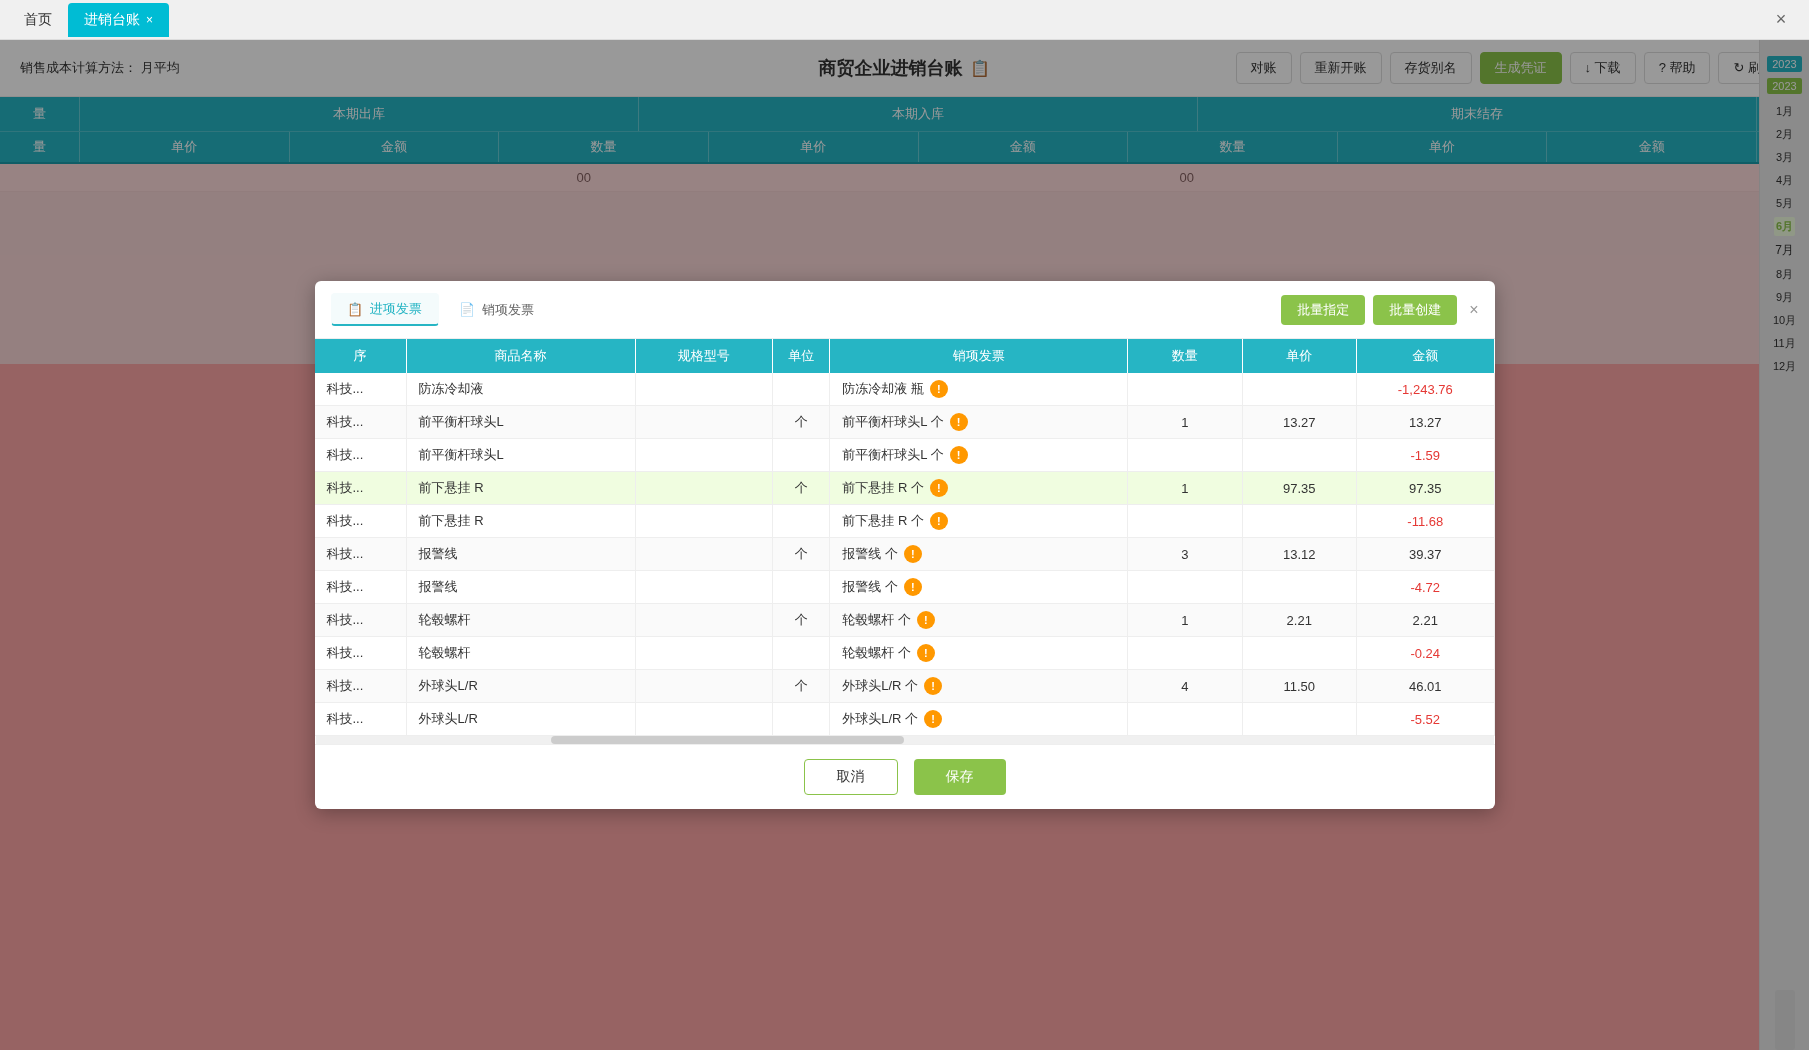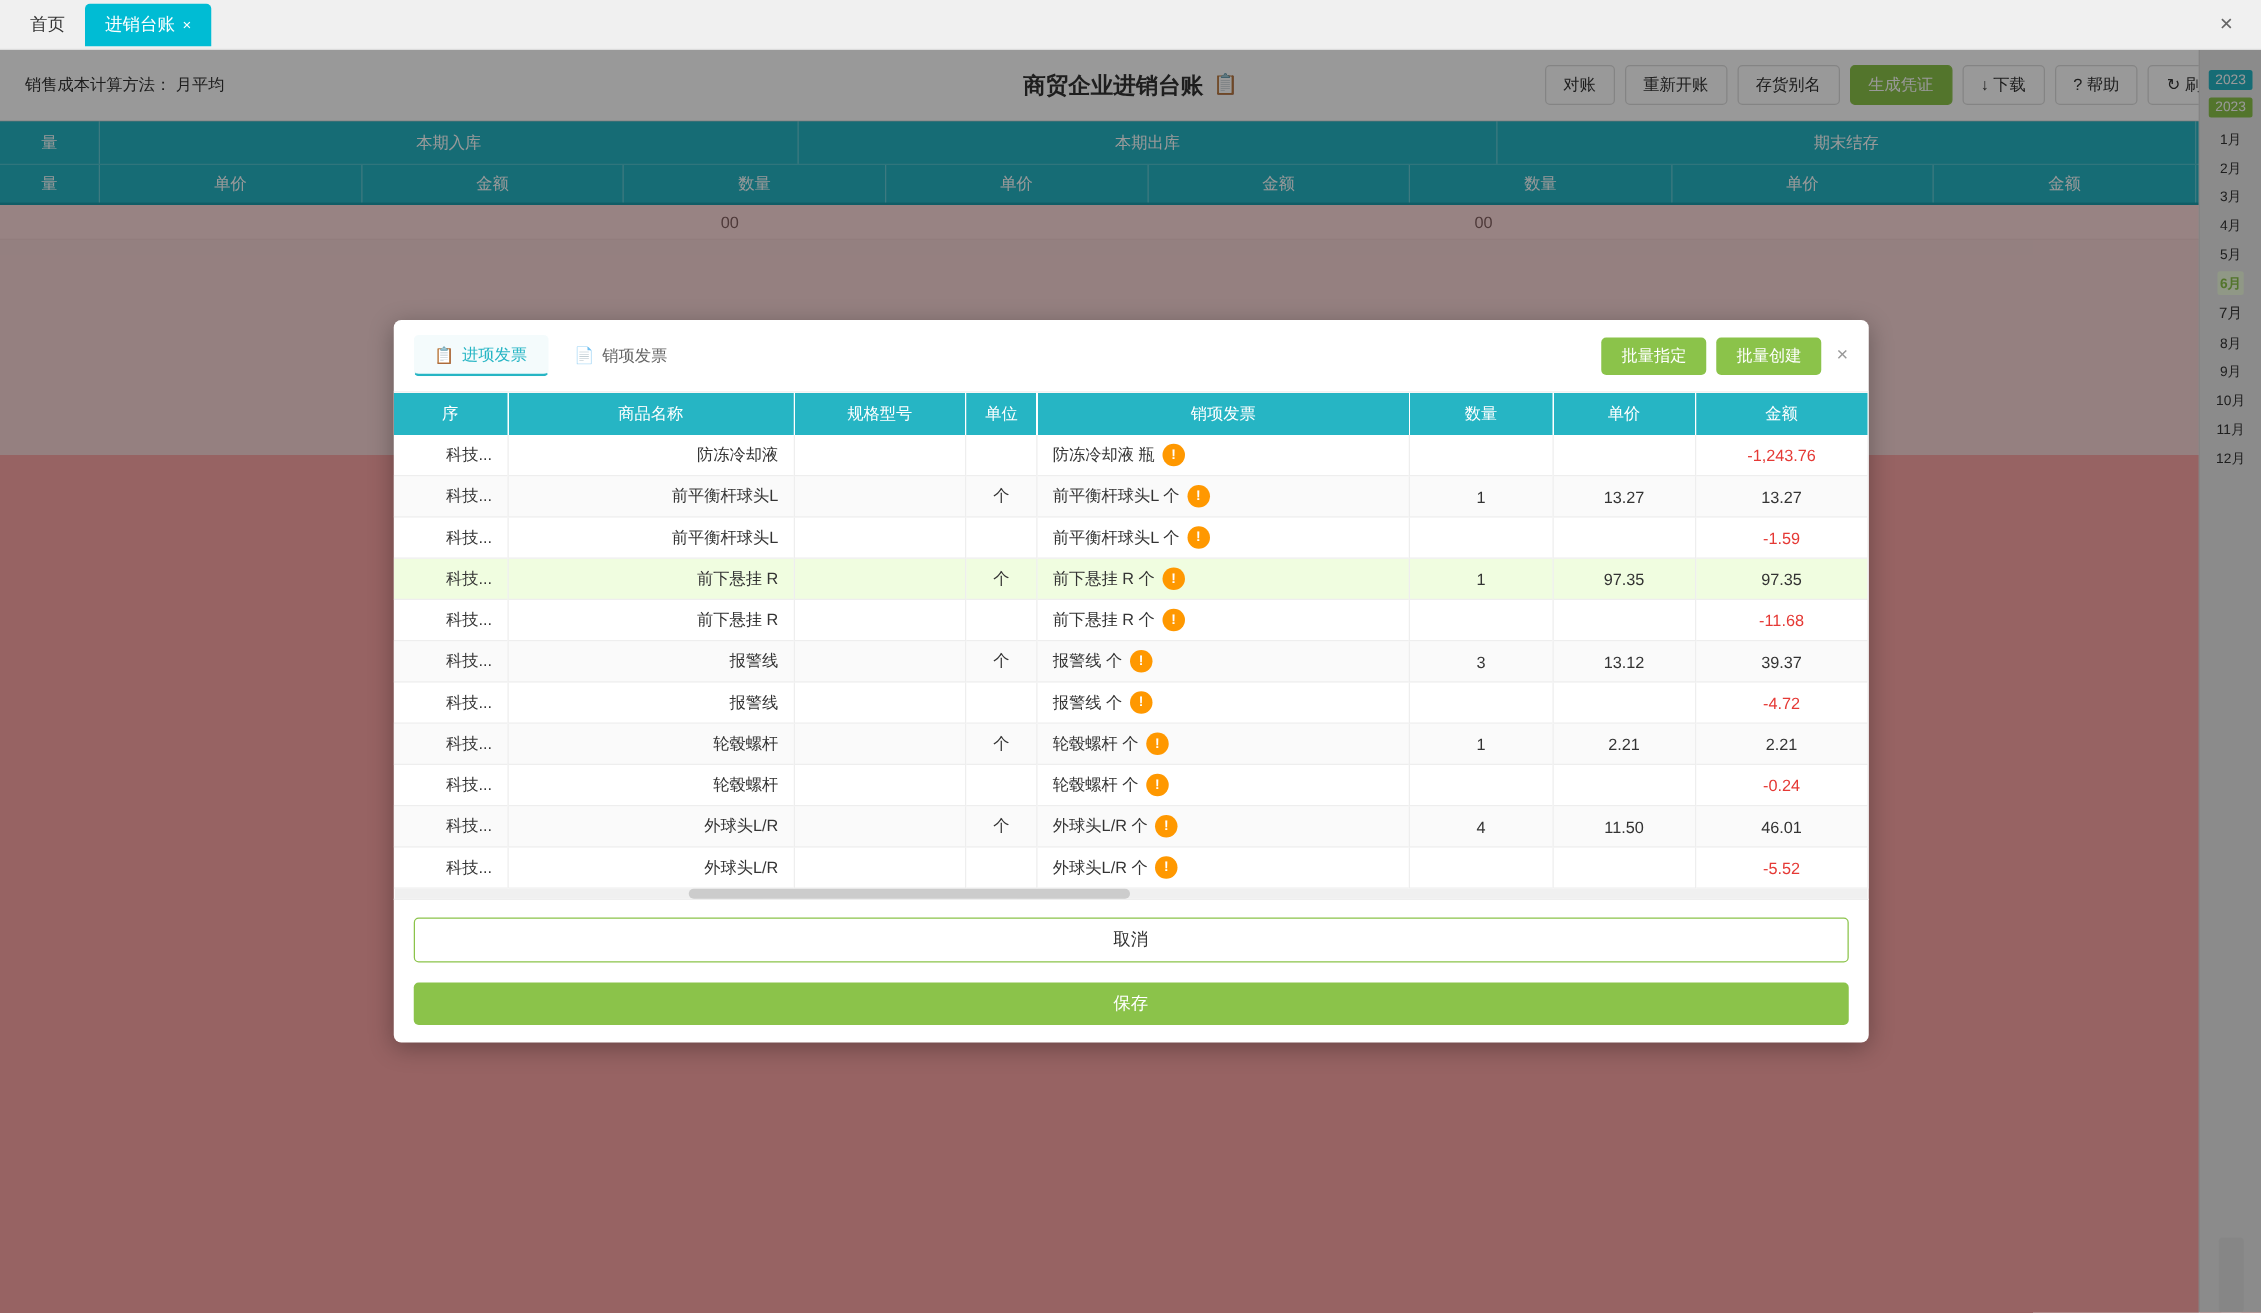--- a/index.html
+++ b/index.html
@@ -39,27 +39,27 @@
     .modal-close { margin-left: 12px; cursor: pointer; font-size: 16px; color: #999; background: none; border: none; }
 
     
     .modal-table { flex: 1; overflow-y: auto; overflow-x: auto; }
     table { width: 100%; border-collapse: collapse; }
     thead th { background: #26b5c4; color: white; padding: 8px 12px; text-align: center; font-weight: normal; font-size: 13px; border-right: 1px solid rgba(255,255,255,0.3); position: sticky; top: 0; z-index: 1; }
     tbody tr { border-bottom: 1px solid #eee; }
     tbody tr:nth-child(even) { background: #fafafa; }
     tbody tr.highlighted { background: #f0fde0; }
     tbody td { padding: 7px 12px; font-size: 13px; color: #333; text-align: center; border-right: 1px solid #eee; }
-    tbody td.left { text-align: right; }
+    tbody td.left { text-align: left; }
     .warning-icon { display: inline-block; width: 18px; height: 18px; background: #ff9800; border-radius: 50%; color: white; font-size: 11px; font-weight: bold; text-align: center; line-height: 18px; }
     .negative { color: #e53935; }
     .storage-cell { display: flex; align-items: center; gap: 6px; }
 
     
-    .modal-footer { padding: 14px 16px; border-top: 1px solid #eee; display: flex; justify-content: center; gap: 16px; flex-direction: column; }
+    .modal-footer { padding: 14px 16px; border-top: 1px solid #eee; display: flex; justify-content: center; gap: 16px; }
     .btn-cancel { padding: 8px 32px; border: 1px solid #8bc34a; background: white; color: #333; border-radius: 4px; cursor: pointer; font-size: 14px; }
     .btn-save { padding: 8px 32px; background: #8bc34a; color: white; border: none; border-radius: 4px; cursor: pointer; font-size: 14px; }
 
     
     .modal-table::-webkit-scrollbar { height: 8px; width: 6px; }
     .modal-table::-webkit-scrollbar-track { background: #f1f1f1; }
     .modal-table::-webkit-scrollbar-thumb { background: #ccc; border-radius: 4px; }
   </style>
 </head>
 <body>
@@ -90,22 +90,22 @@
       <button class="btn btn-outline">存货别名</button>
       <button class="btn btn-green">生成凭证</button>
       <button class="btn btn-outline">↓ 下载</button>
       <button class="btn btn-outline">? 帮助</button>
       <button class="btn btn-outline">↻ 刷新</button>
     </div>
   </div>
 
   <div style="background:#26b5c4; color:white; display:flex; padding:0; border-bottom:1px solid rgba(255,255,255,0.2);">
     <div style="width:80px; padding:8px; border-right:1px solid rgba(255,255,255,0.3); text-align:center; font-size:13px;">量</div>
+    <div style="flex:1; text-align:center; padding:8px; border-right:1px solid rgba(255,255,255,0.3); font-size:13px;">本期出库</div>
     <div style="flex:1; text-align:center; padding:8px; border-right:1px solid rgba(255,255,255,0.3); font-size:13px;">本期入库</div>
-    <div style="flex:1; text-align:center; padding:8px; border-right:1px solid rgba(255,255,255,0.3); font-size:13px;">本期出库</div>
     <div style="flex:1; text-align:center; padding:8px; border-right:1px solid rgba(255,255,255,0.3); font-size:13px;">期末结存</div>
     <div style="width:52px;"></div>
   </div>
   <div style="background:#26b5c4; color:white; display:flex; border-bottom:2px solid #1a9baa;">
     <div style="width:80px; padding:6px; border-right:1px solid rgba(255,255,255,0.3); text-align:center; font-size:13px;">量</div>
     <div style="flex:1; padding:6px; border-right:1px solid rgba(255,255,255,0.3); text-align:center; font-size:13px;">单价</div>
     <div style="flex:1; padding:6px; border-right:1px solid rgba(255,255,255,0.3); text-align:center; font-size:13px;">金额</div>
     <div style="flex:1; padding:6px; border-right:1px solid rgba(255,255,255,0.3); text-align:center; font-size:13px;">数量</div>
     <div style="flex:1; padding:6px; border-right:1px solid rgba(255,255,255,0.3); text-align:center; font-size:13px;">单价</div>
     <div style="flex:1; padding:6px; border-right:1px solid rgba(255,255,255,0.3); text-align:center; font-size:13px;">金额</div>

